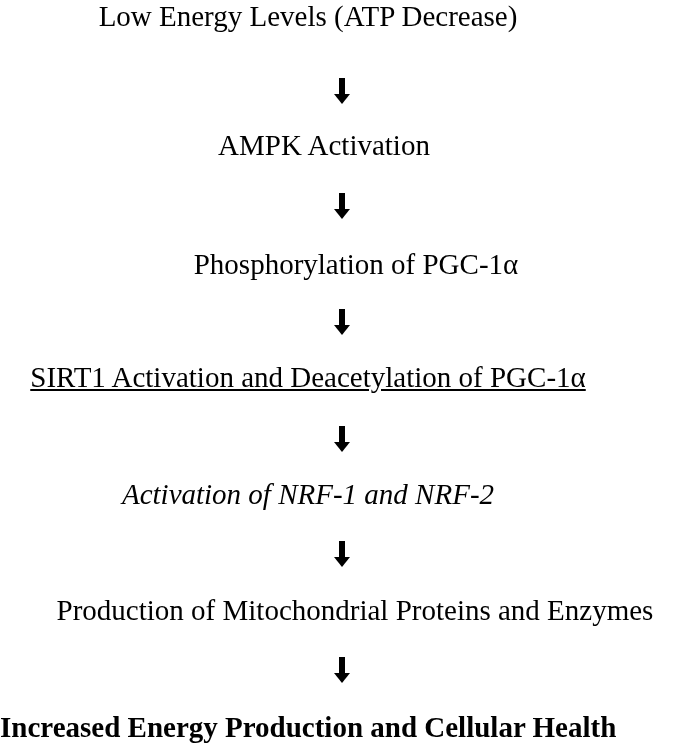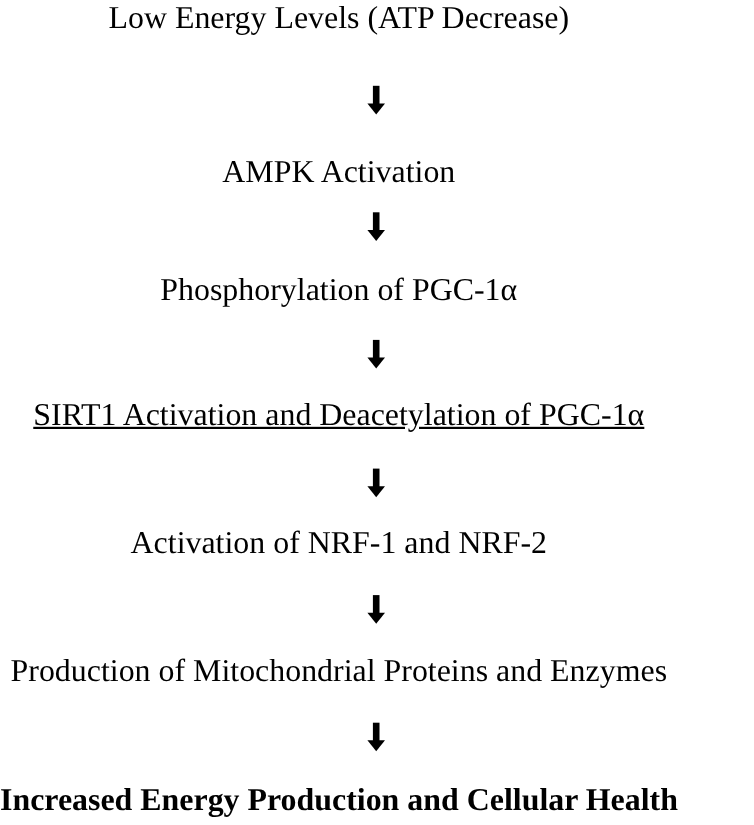--- a/index.html
+++ b/index.html
@@ -16,44 +16,44 @@
 </head>
 <body>
 
 <div>
   <div class="step" style="top:-1px;">Low Energy Levels (ATP Decrease)</div>
   <div class="arrow" style="top:78px;">
       <div class="shaft"></div>
       <div class="head"></div>
     </div>
 
-  <div class="step" style="top:139px;">AMPK Activation</div>
+  <div class="step" style="top:128px;margin-left:16px;">AMPK Activation</div>
   <div class="arrow" style="top:193px;">
       <div class="shaft"></div>
       <div class="head"></div>
     </div>
 
-  <div class="step" style="top:247px;">Phosphorylation of PGC-1α</div>
+  <div class="step" style="top:247px;margin-left:48px;">Phosphorylation of PGC-1α</div>
   <div class="arrow" style="top:309px;">
       <div class="shaft"></div>
       <div class="head"></div>
     </div>
 
   <div class="step" style="top:360px;text-decoration:underline;">SIRT1 Activation and Deacetylation of PGC-1α</div>
   <div class="arrow" style="top:426px;">
       <div class="shaft"></div>
       <div class="head"></div>
     </div>
 
-  <div class="step" style="top:477px;">Activation of NRF-1 and NRF-2</div>
+  <div class="step" style="top:477px;font-style:italic;">Activation of NRF-1 and NRF-2</div>
   <div class="arrow" style="top:541px;">
       <div class="shaft"></div>
       <div class="head"></div>
     </div>
 
-  <div class="step" style="top:593px;">Production of Mitochondrial Proteins and Enzymes</div>
+  <div class="step" style="top:593px;padding-left:47px;">Production of Mitochondrial Proteins and Enzymes</div>
   <div class="arrow" style="top:657px;">
       <div class="shaft"></div>
       <div class="head"></div>
     </div>
 
   <div class="step" style="top:710px;font-weight:bold;">Increased Energy Production and Cellular Health</div>
 </div>
 
 </body></html>

